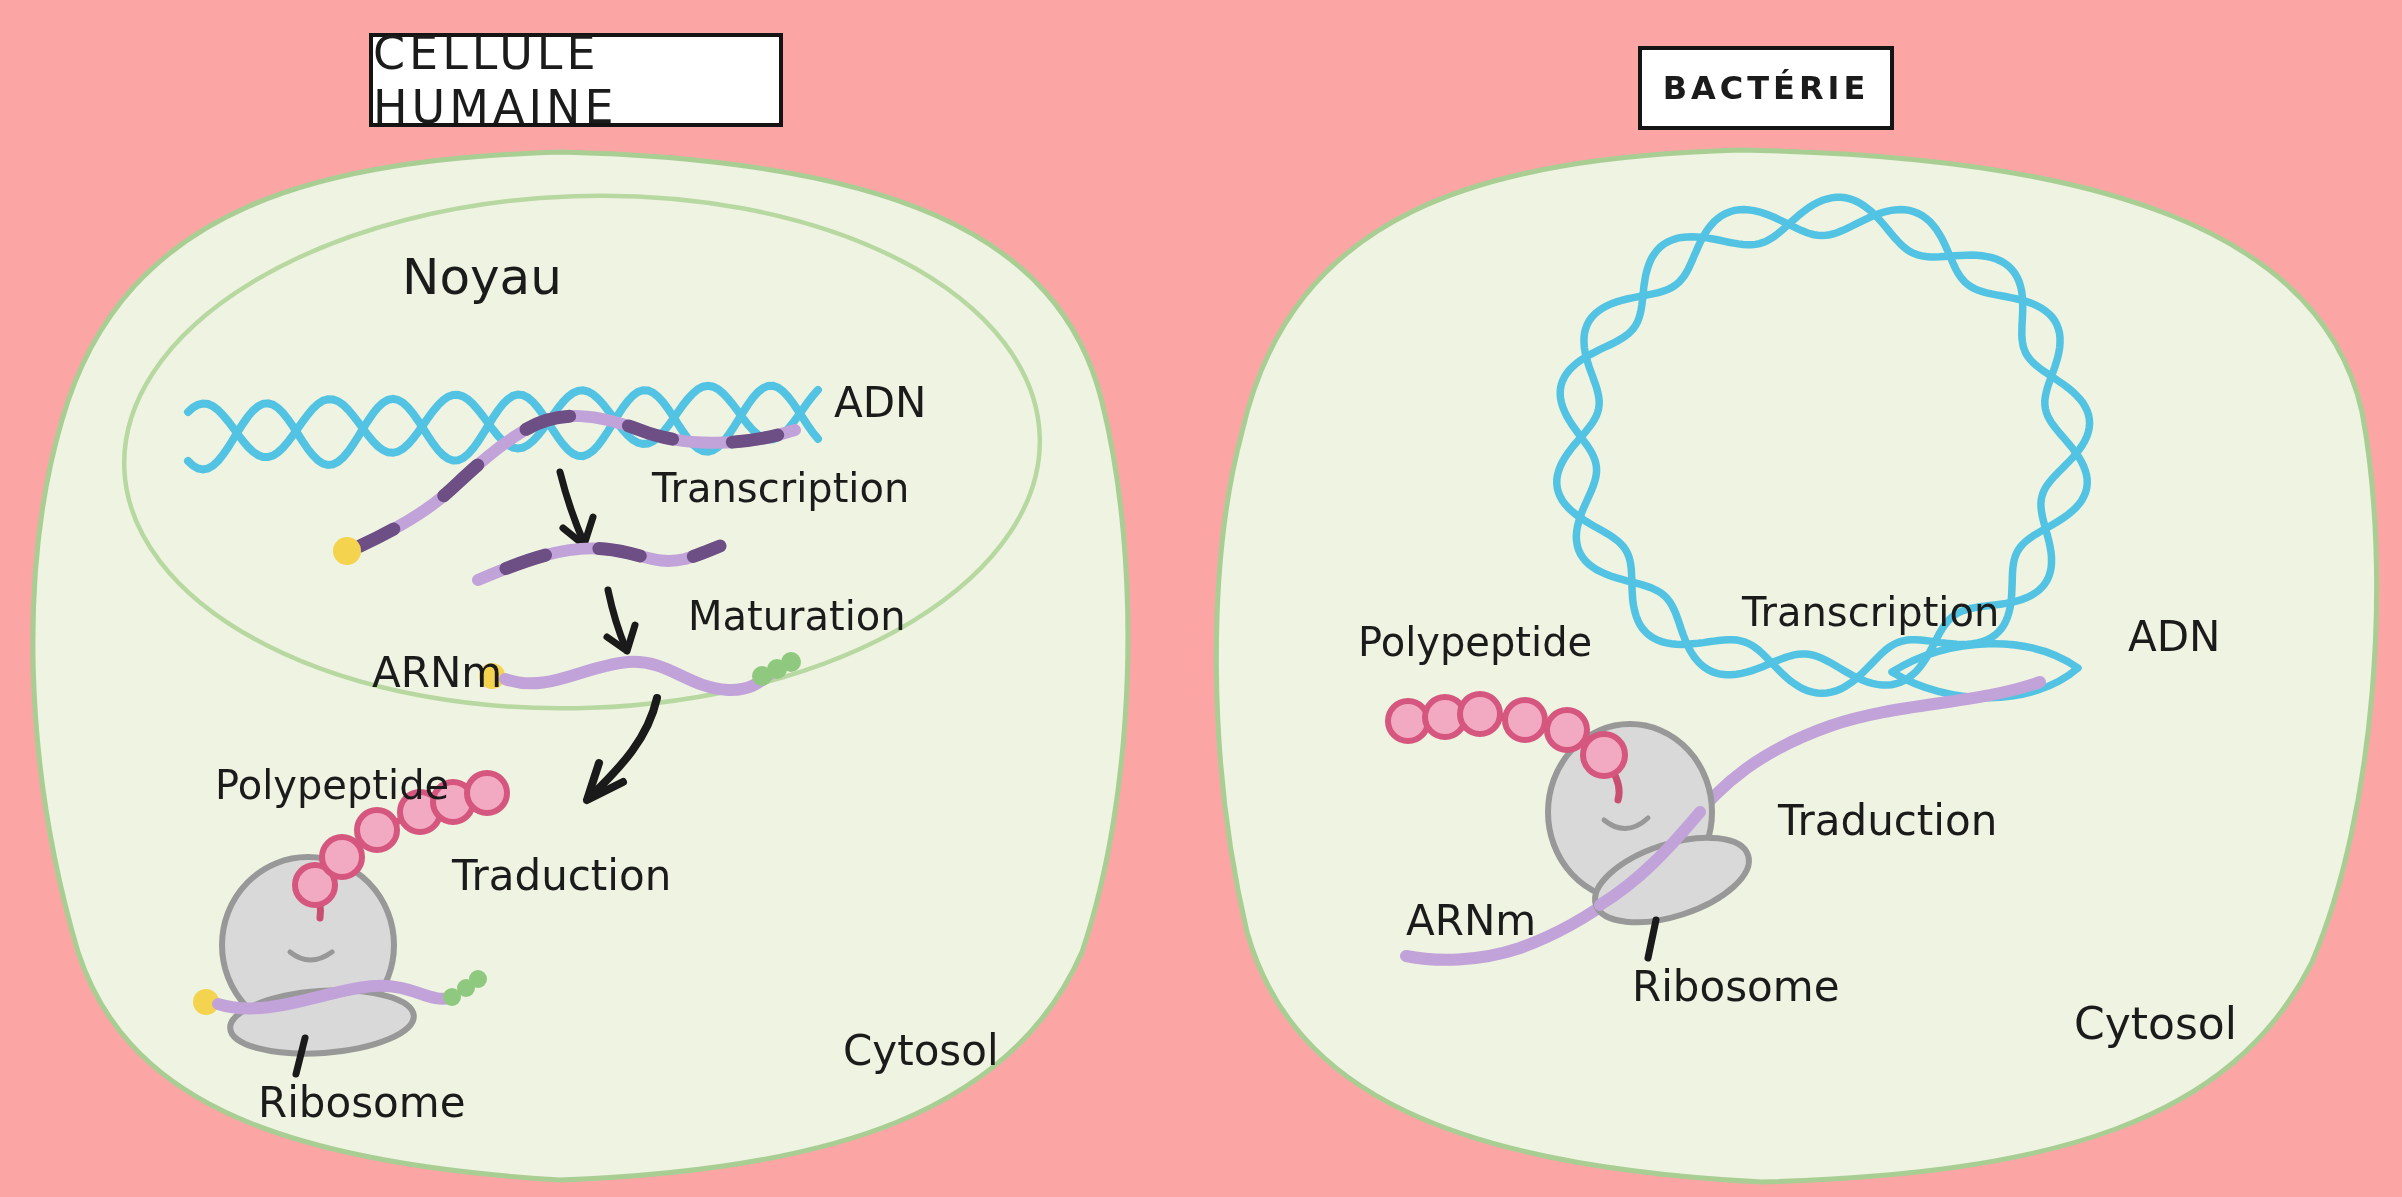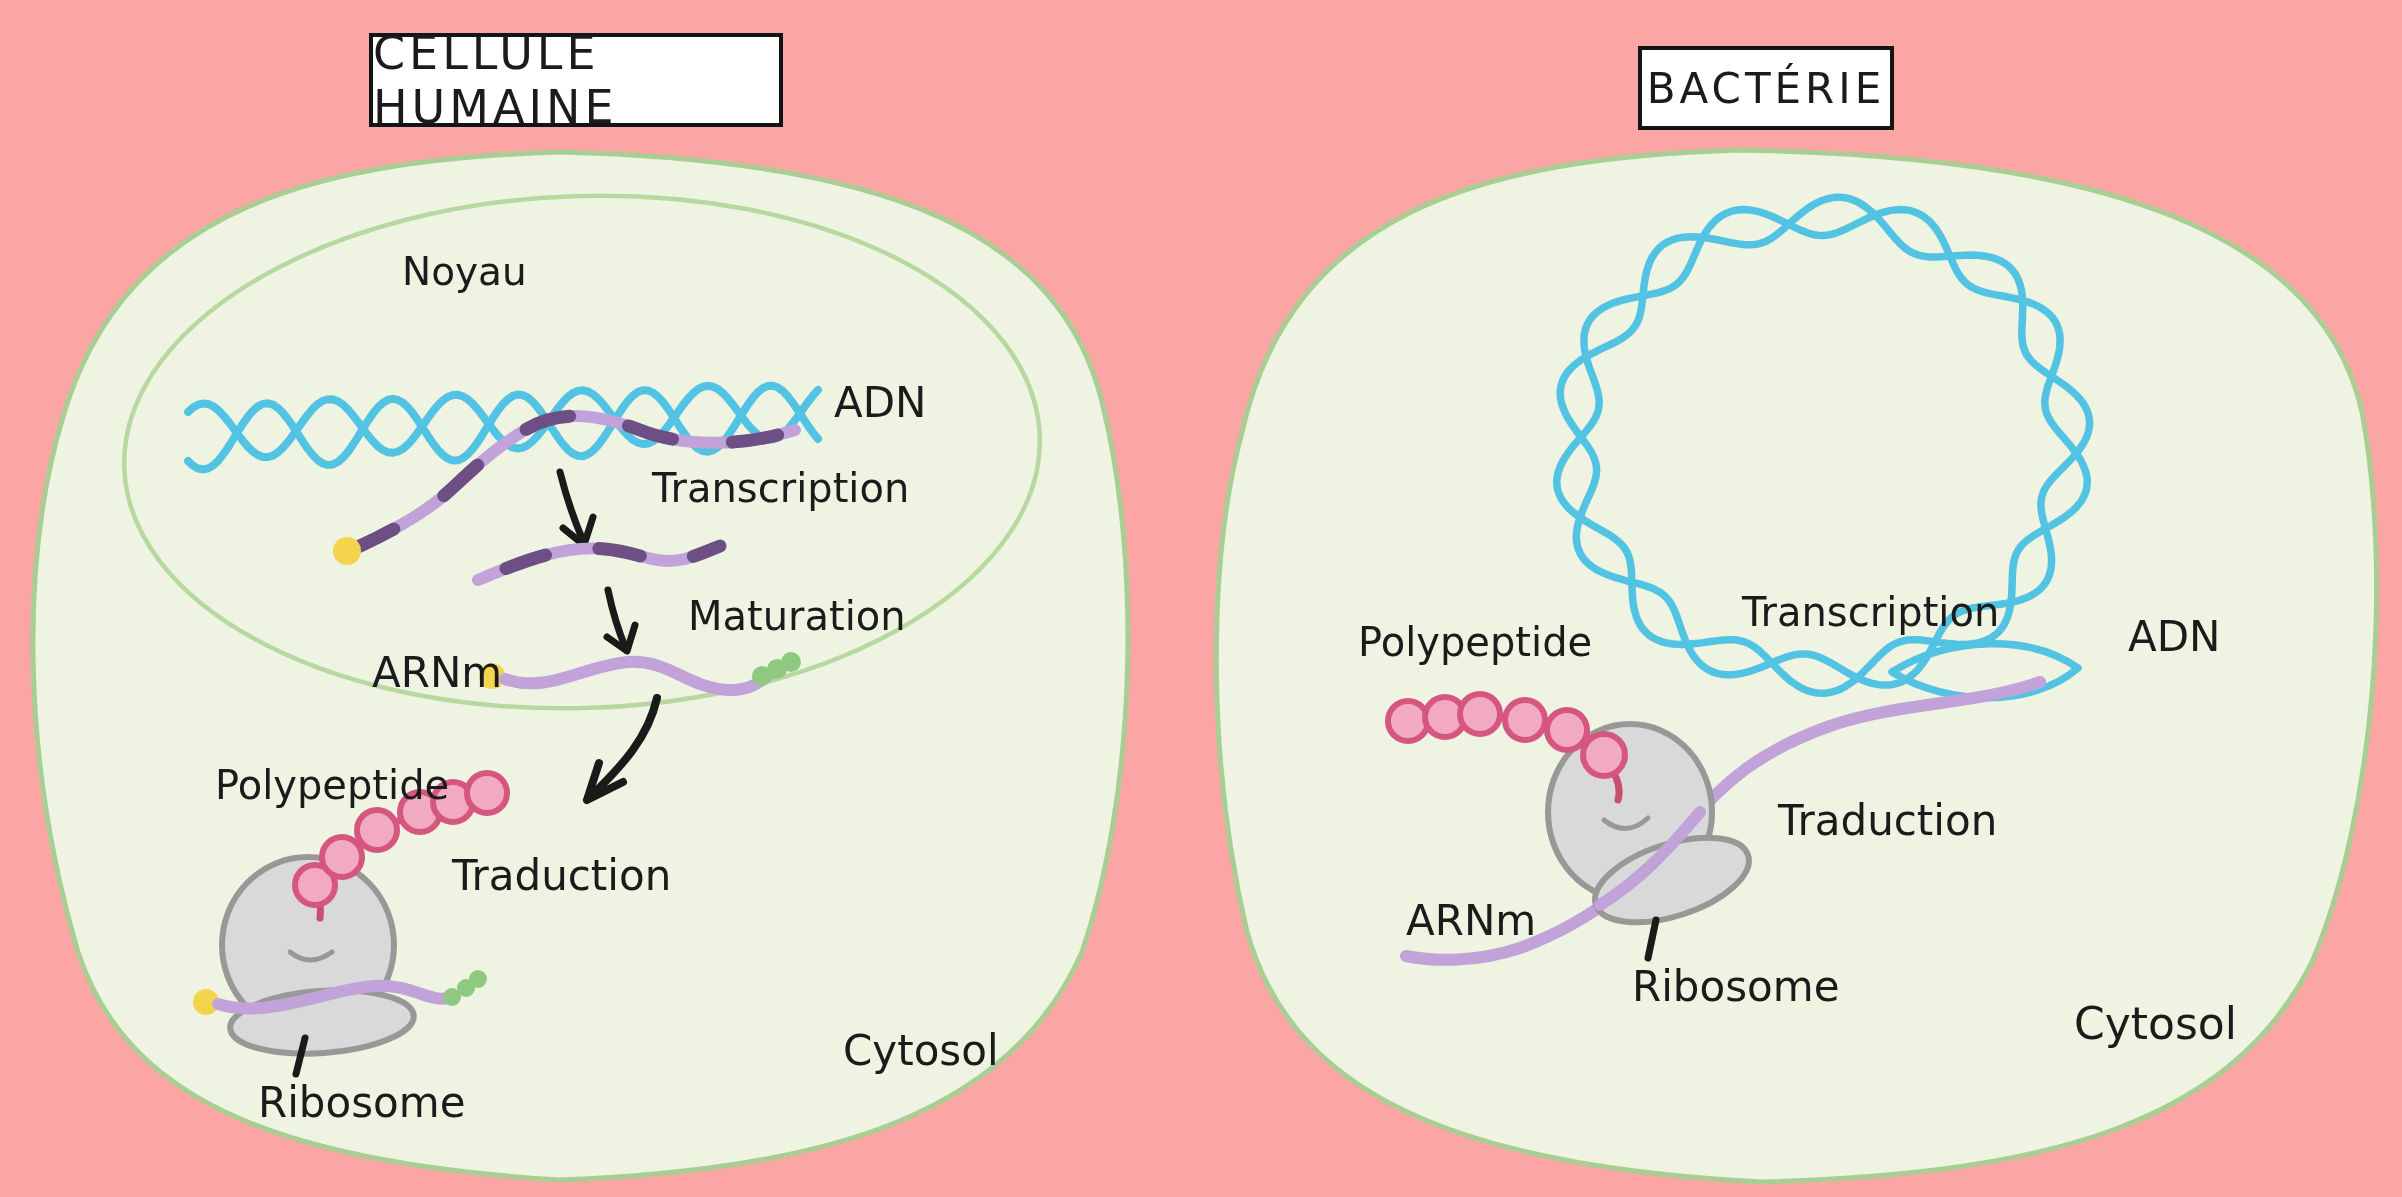--- a/index.html
+++ b/index.html
@@ -148,25 +148,25 @@
       </g>
     </g>
 
     <path d="M 1656 920 L 1648 958" stroke="#1A1A1A" stroke-width="7" stroke-linecap="round"></path>
   </g>
 </svg>
 
 <div class="titlebox" style="left:369px;top:33px;width:406px;height:86px;">
   <span>CELLULE HUMAINE</span>
 </div>
-<div class="titlebox" style="left:1638px;top:46px;width:248px;height:76px;font-size:42px;">
+<div class="titlebox" style="left:1638px;top:46px;width:248px;height:76px;font-size:32px;font-weight:bold;">
   <span>BACTÉRIE</span>
 </div>
 
-<div class="label" style="left:402px;top:252px;font-size:39px;">Noyau</div>
+<div class="label" style="left:402px;top:252px;font-size:50px;">Noyau</div>
 <div class="label" style="left:834px;top:382px;font-size:42px;">ADN</div>
 <div class="label" style="left:652px;top:468px;font-size:40px;">Transcription</div>
 <div class="label" style="left:688px;top:596px;font-size:40px;">Maturation</div>
 <div class="label" style="left:372px;top:652px;font-size:42px;">ARNm</div>
 <div class="label" style="left:215px;top:765px;font-size:40px;">Polypeptide</div>
 <div class="label" style="left:452px;top:855px;font-size:42px;">Traduction</div>
 <div class="label" style="left:258px;top:1082px;font-size:42px;">Ribosome</div>
 <div class="label" style="left:843px;top:1030px;font-size:42px;">Cytosol</div>
 
 <div class="label" style="left:1358px;top:622px;font-size:40px;">Polypeptide</div>

